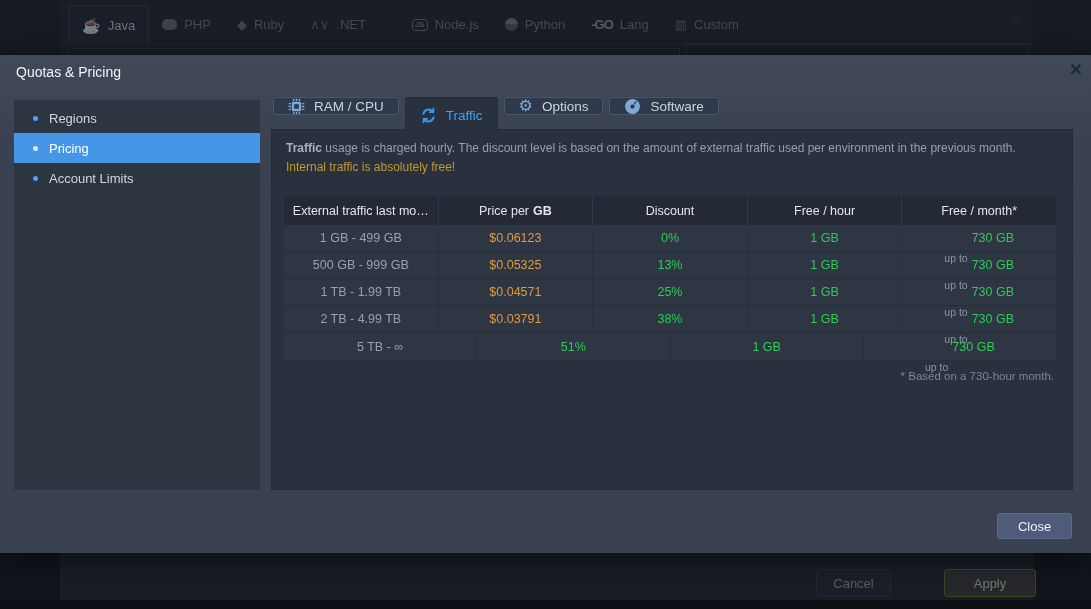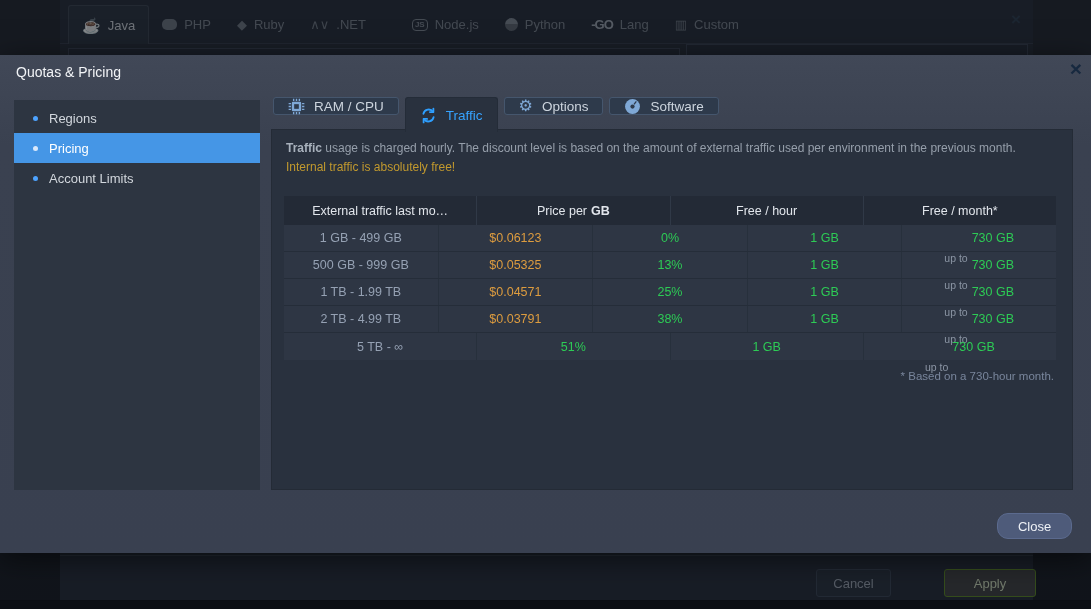--- a/index.html
+++ b/index.html
@@ -71,21 +71,21 @@
   .tbody .trow { height:27px; background:#2e3644; border-bottom:1px solid #252d39; }
   .tbody .trow:last-child { border-bottom:none; }
   .range { color:#95a1b3; }
   .price { color:#dd9c3f; }
   .green { color:#2dcb55; }
   .upto { color:#8b95a4; font-size:10.5px;margin-top:40px; }
 
   .footnote { position:absolute; right:18px; top:240px; font-size:11.5px; color:#79869c; }
 
   .close-btn { position:absolute; right:19px; bottom:14px; width:75px; height:26px; background:#4e5b7a;
-    border:1px solid #5b6a8e; border-radius:11px; color:#eef1f6; font-size:13px; font-family:"Liberation Sans",sans-serif; cursor:pointer; }
+    border:1px solid #5b6a8e; border-radius:3px; color:#eef1f6; font-size:13px; font-family:"Liberation Sans",sans-serif; cursor:pointer; }
 </style>
 </head>
 <body>
 
 <div class="bg-window">
   <div class="bg-topbar">
     <div class="bg-tabs">
       <div class="bg-tab active">
         <span class="bg-ico java-ico">☕</span>
         <span>Java</span>
@@ -197,20 +197,21 @@
     <p class="desc"><b>Traffic</b><span> usage is charged hourly. The discount level is based on the amount of external traffic used per environment in the previous month.</span></p>
     <p class="desc2">Internal traffic is absolutely free!</p>
 
     <div class="qtable">
       <div class="trow thead">
         <div class="tcell">External traffic last mo…</div>
         <div class="tcell">
             <span>Price per </span>
             <b>GB</b>
           </div>
+        <div class="tcell">Discount</div>
         <div class="tcell">Free / hour</div>
         <div class="tcell">Free / month*</div>
       </div>
       <div class="tbody">
         <div class="trow">
           <div class="tcell range">1 GB - 499 GB</div>
           <div class="tcell price">$0.06123</div>
           <div class="tcell green">0%</div>
           <div class="tcell green">1 GB</div>
           <div class="tcell">

